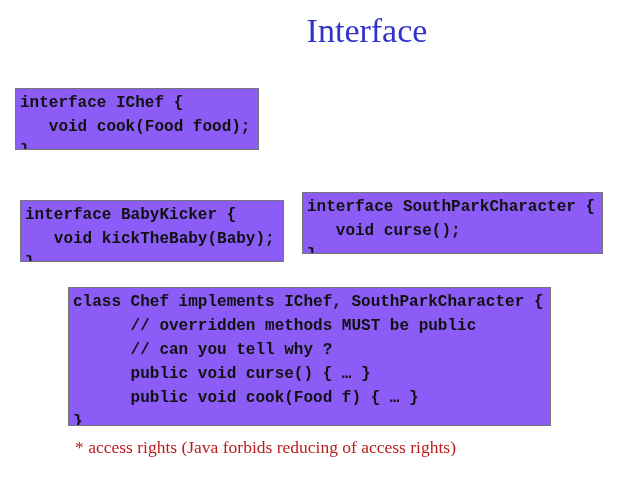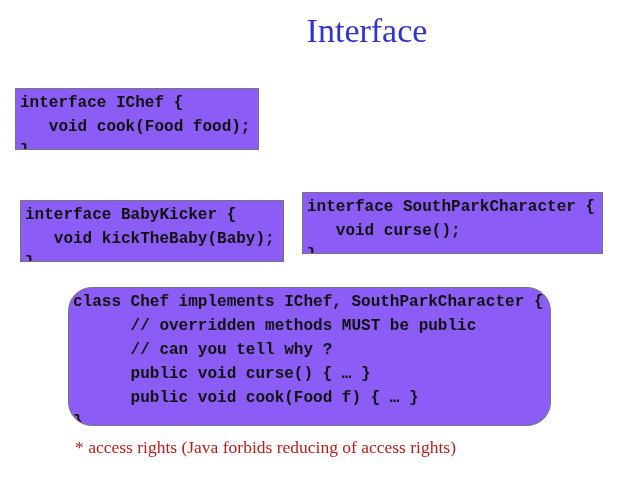--- a/index.html
+++ b/index.html
@@ -40,21 +40,21 @@
     font-weight: 700;
     font-size: 16px;
     line-height: 24px;
     color: #111111;
     white-space: pre;
     overflow: hidden;
   }
   #box-ichef      { left: 15px;  top: 88px;  width: 244px; height: 62px;  }
   #box-babykicker { left: 20px;  top: 192px; width: 264px; height: 62px; margin-top: 8px;  }
   #box-southpark  { left: 302px; top: 192px; width: 301px; height: 62px;  }
-  #box-chef       { left: 68px;  top: 287px; width: 483px; height: 139px; border-radius: 24px; }
+  #box-chef       { left: 68px;  top: 287px; width: 483px; height: 139px; }
   .footnote {
     position: absolute;
     left: 75px;
     top: 436px;
     font-family: "Liberation Serif", serif;
     font-size: 17.5px;
     line-height: 22px;
     color: #b91c1c;
   }
 </style>

